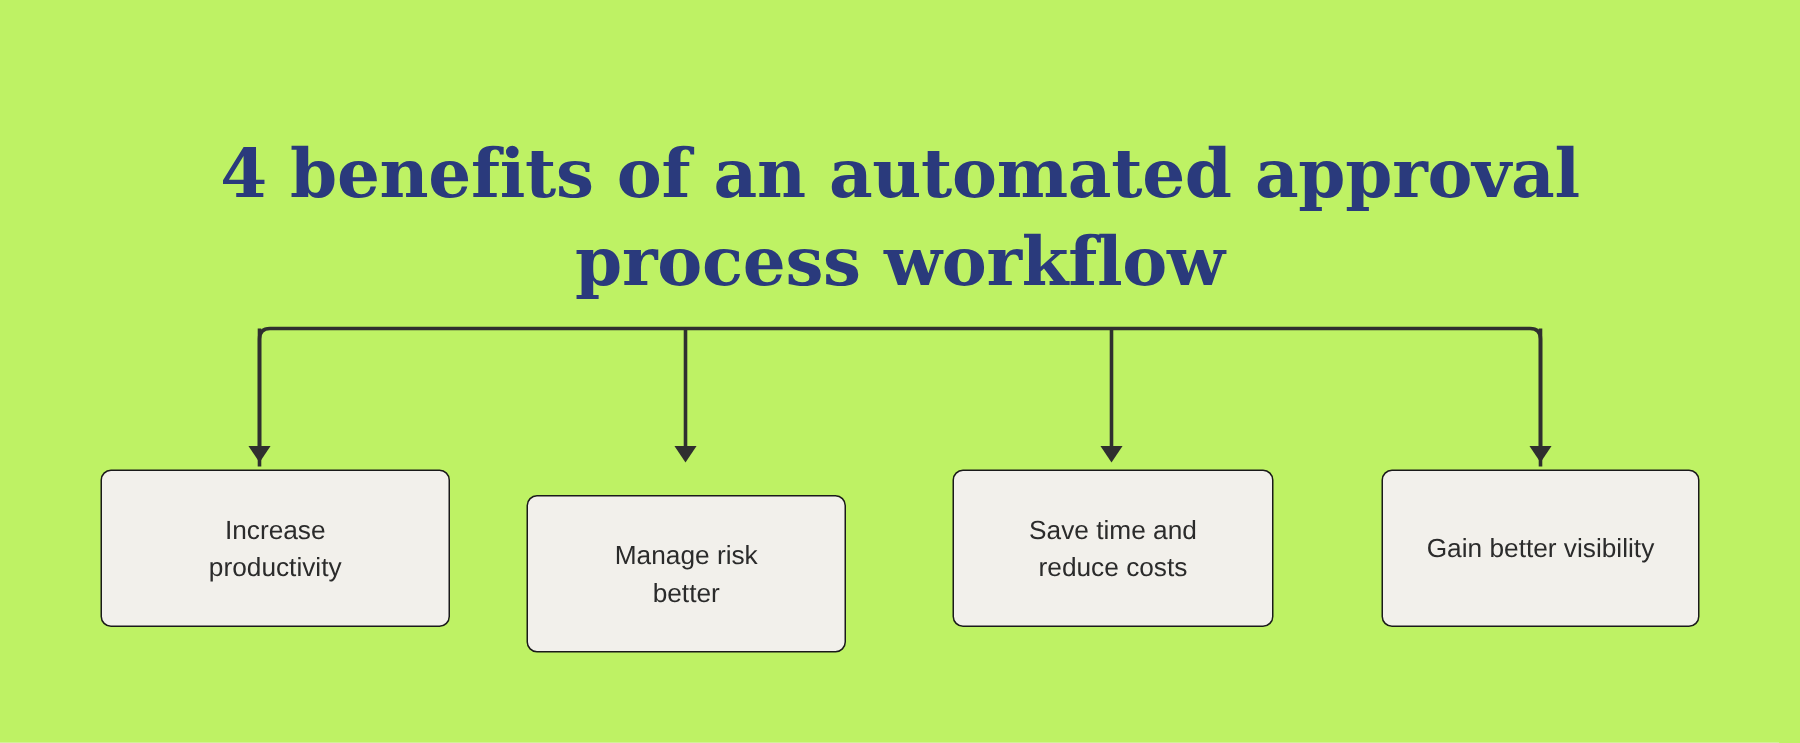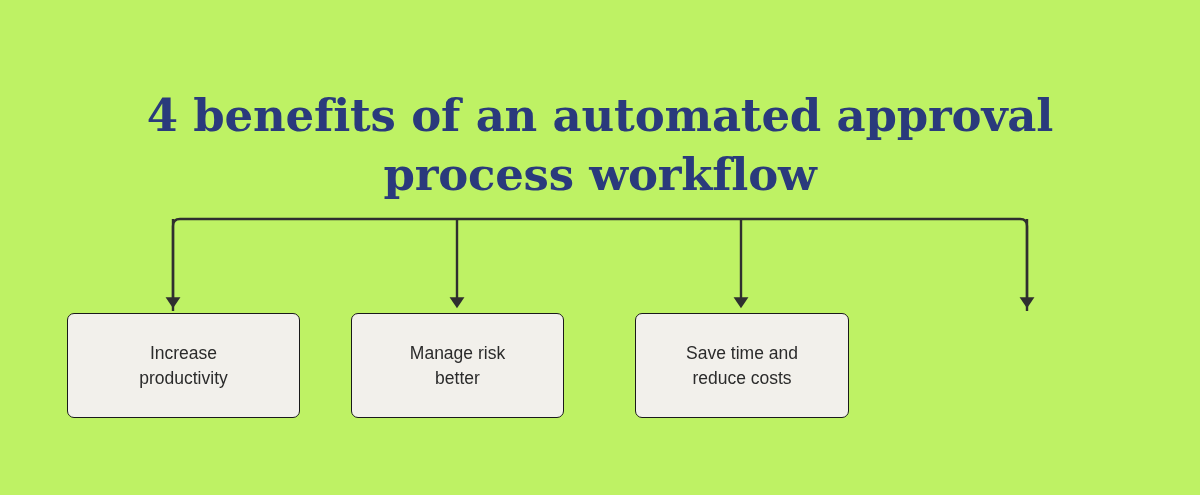--- a/index.html
+++ b/index.html
@@ -59,21 +59,21 @@
     text-align: center;
     color: #2B2B2B;
     font-family: "Liberation Sans", sans-serif;
     font-size: 17.5px;
     line-height: 25px;
     font-weight: 400;
     white-space: pre-line;
     padding: 0 10px;
   }
   .box-1 { left: 67px;  top: 313px; width: 233px; height: 105px; }
-  .box-2 { left: 351px; top: 313px; width: 213px; height: 105px; }
+  .box-2 { left: 351px; top: 330px; width: 213px; height: 105px; }
   .box-3 { left: 635px; top: 313px; width: 214px; height: 105px; }
   .box-4 { left: 921px; top: 313px; width: 212px; height: 105px; }
 </style>
 </head>
 <body>
 
 <div class="canvas">
 
   <h1 class="title">4 benefits of an automated approval
 process workflow</h1>
@@ -101,14 +101,17 @@
   <div class="box box-2">
     <span>Manage risk
 better</span>
   </div>
 
   <div class="box box-3">
     <span>Save time and
 reduce costs</span>
   </div>
 
+  <div class="box box-4">
+    <span>Gain better visibility</span>
+  </div>
 
 </div>
 
 </body></html>

